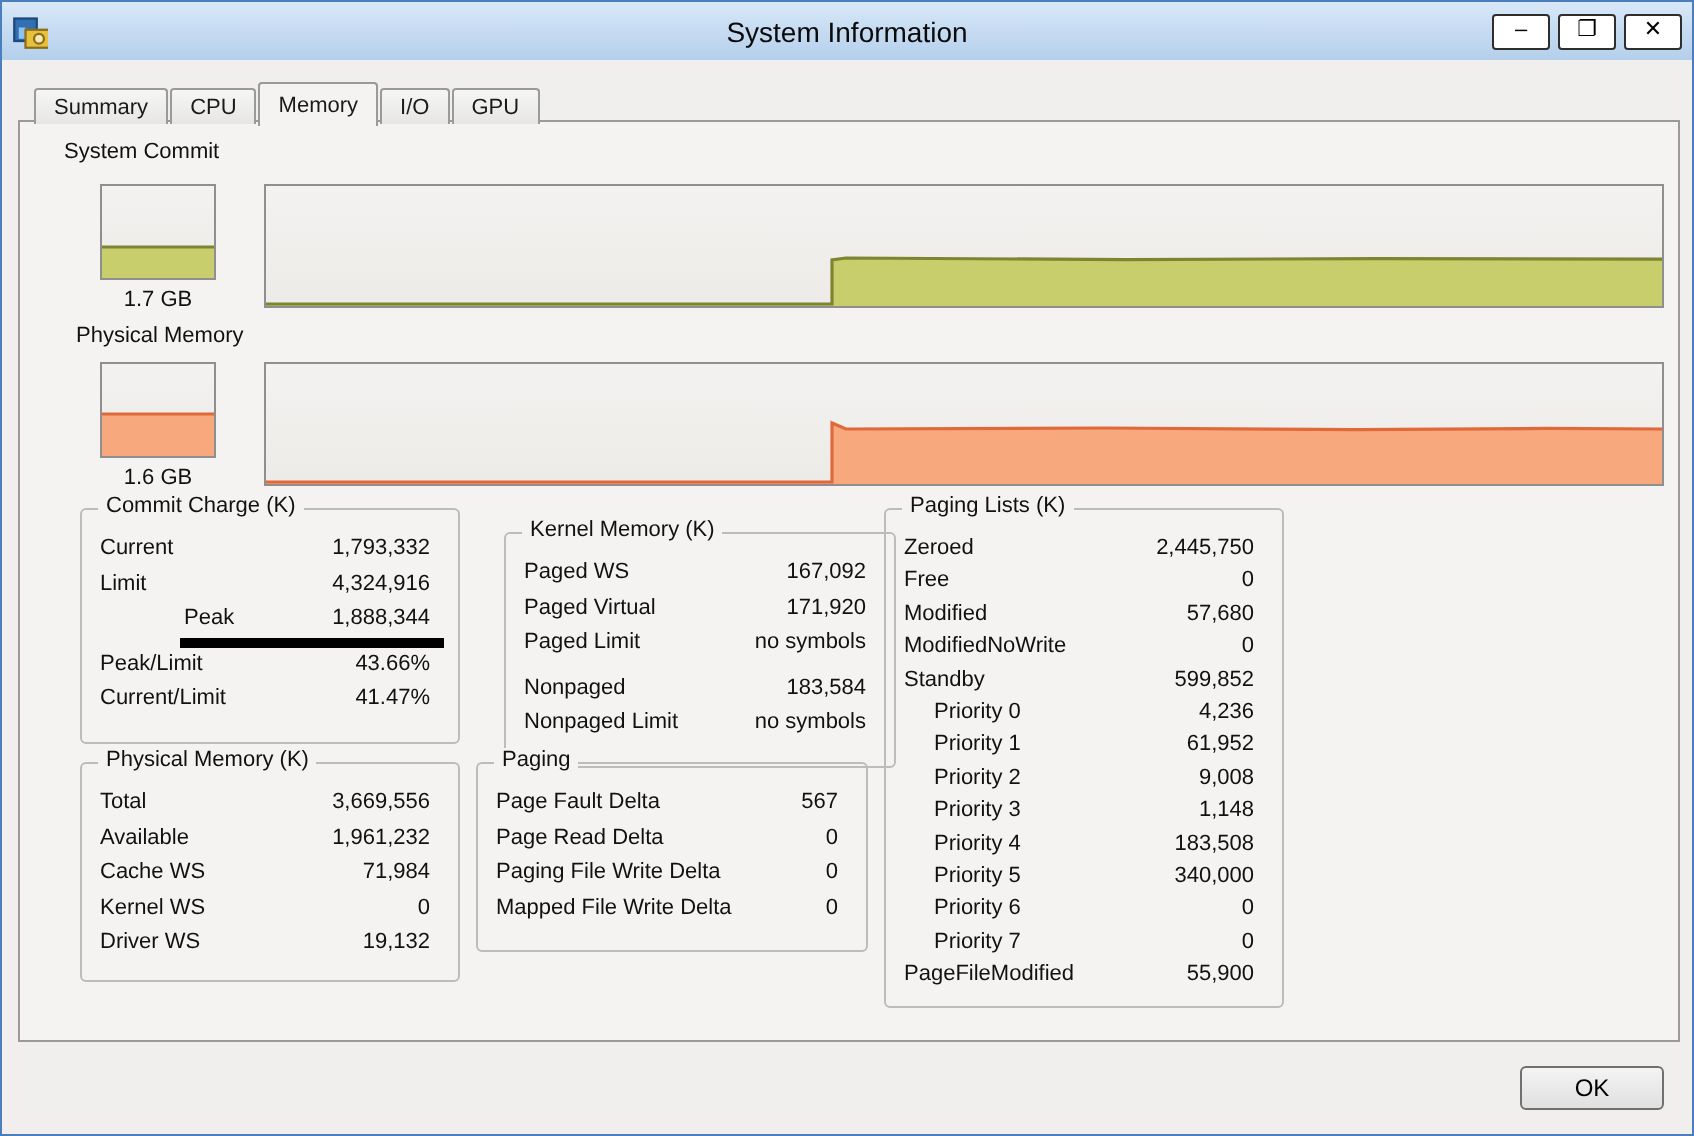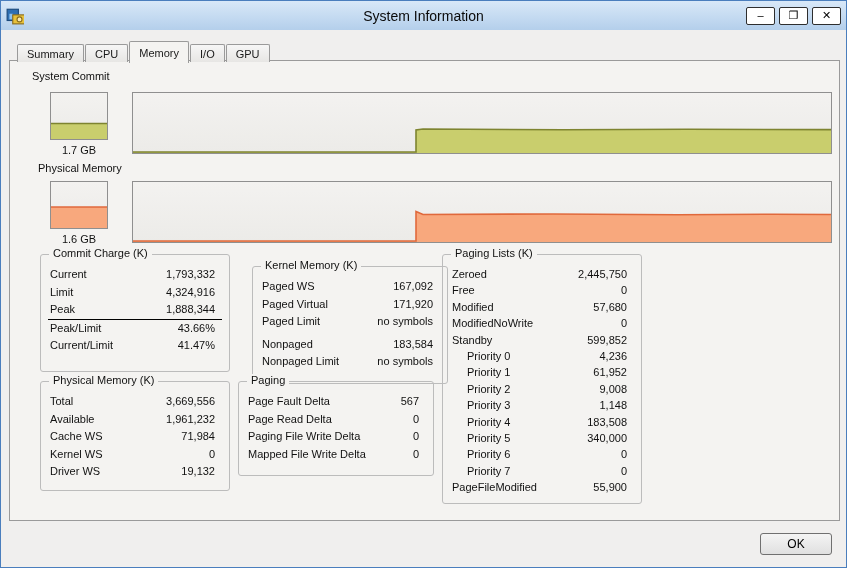--- a/index.html
+++ b/index.html
@@ -83,21 +83,21 @@
     background: #f4f3f1; padding: 0 4px;
     font-size: 11px; color: #111; white-space: nowrap;
   }
   .rows { position: absolute; left: 7px; right: 7px; top: 11px; }
   .row {
     display: flex; justify-content: space-between;
     font-size: 11px; line-height: 17.5px;
     padding: 0 7px 0 2px; color: #111;
   }
   .gb.tight .row { line-height: 16.4px; }
-  .row.divider { border-bottom: 1px solid #000000; }
+  .row.divider { border-bottom: 5px solid #000000; margin-left: 42px; }
   .row.gap { margin-top: 5px; }
   .row.indent .lbl { padding-left: 15px; }
   .row .val { text-align: right; }
   
   .ok-btn {
     position: absolute; right: 14px; bottom: 12px;
     width: 72px; height: 22px;
     background: linear-gradient(#f4f4f4, #e0e0e0);
     border: 1px solid #707070; border-radius: 3px;
     font-size: 12px; text-align: center; line-height: 20px;

